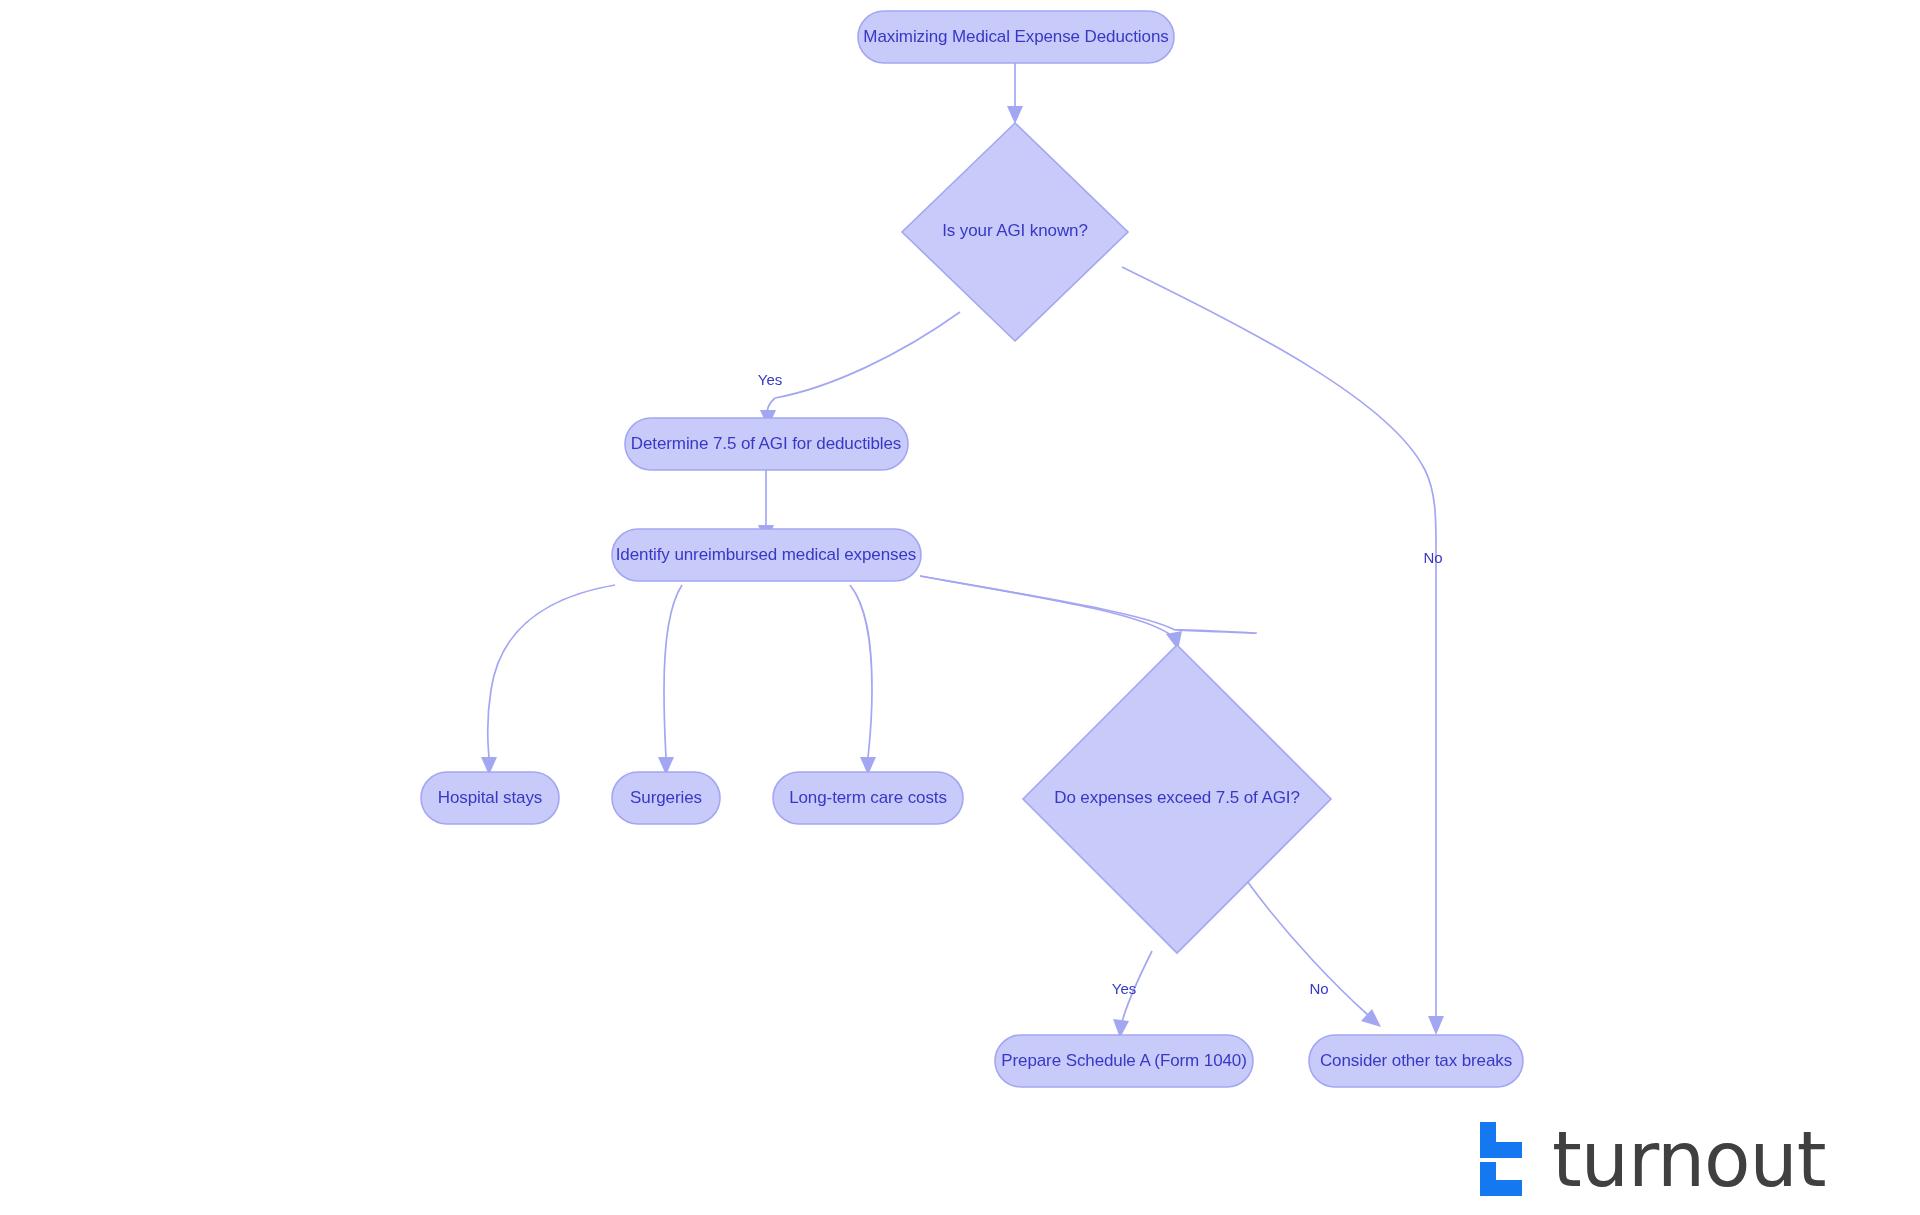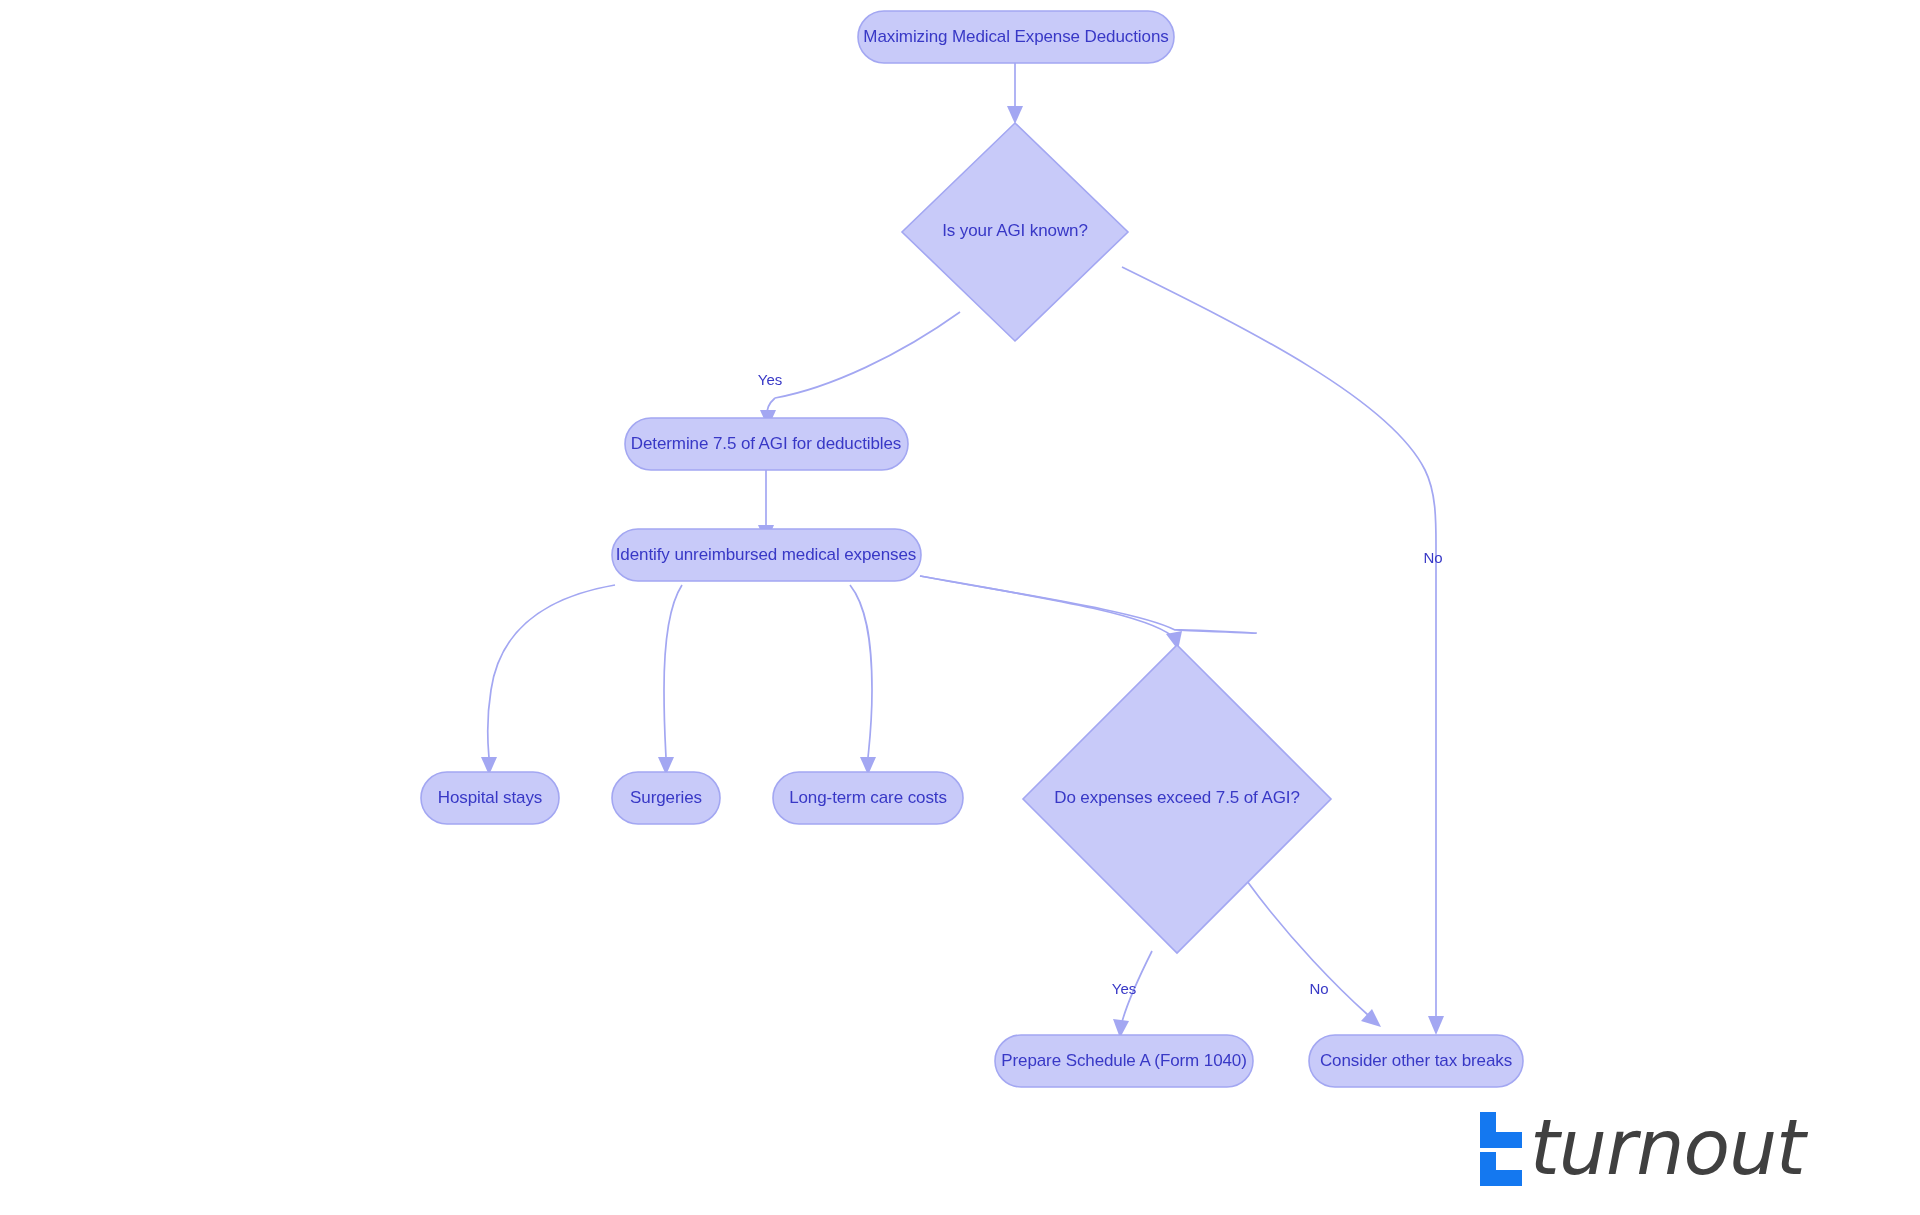--- a/index.html
+++ b/index.html
@@ -54,22 +54,22 @@
     fill: #a3a7f2;
   }
   
   #brand-logo {
     position: absolute;
     left: 1478px;
     top: 1110px;
     width: 412px;
     height: 88px;
     display: flex;
-    align-items: flex-start;
-    font-style: italic;
+    align-items: flex-end;
+    gap: 22px;
   }
   #brand-logo .mark {
     width: 52px;
     height: 78px;
     flex: 0 0 auto;
   }
   #brand-logo .wordmark {
     font-family: "DejaVu Sans", sans-serif;
     font-size: 76px;
     color: #404040;

